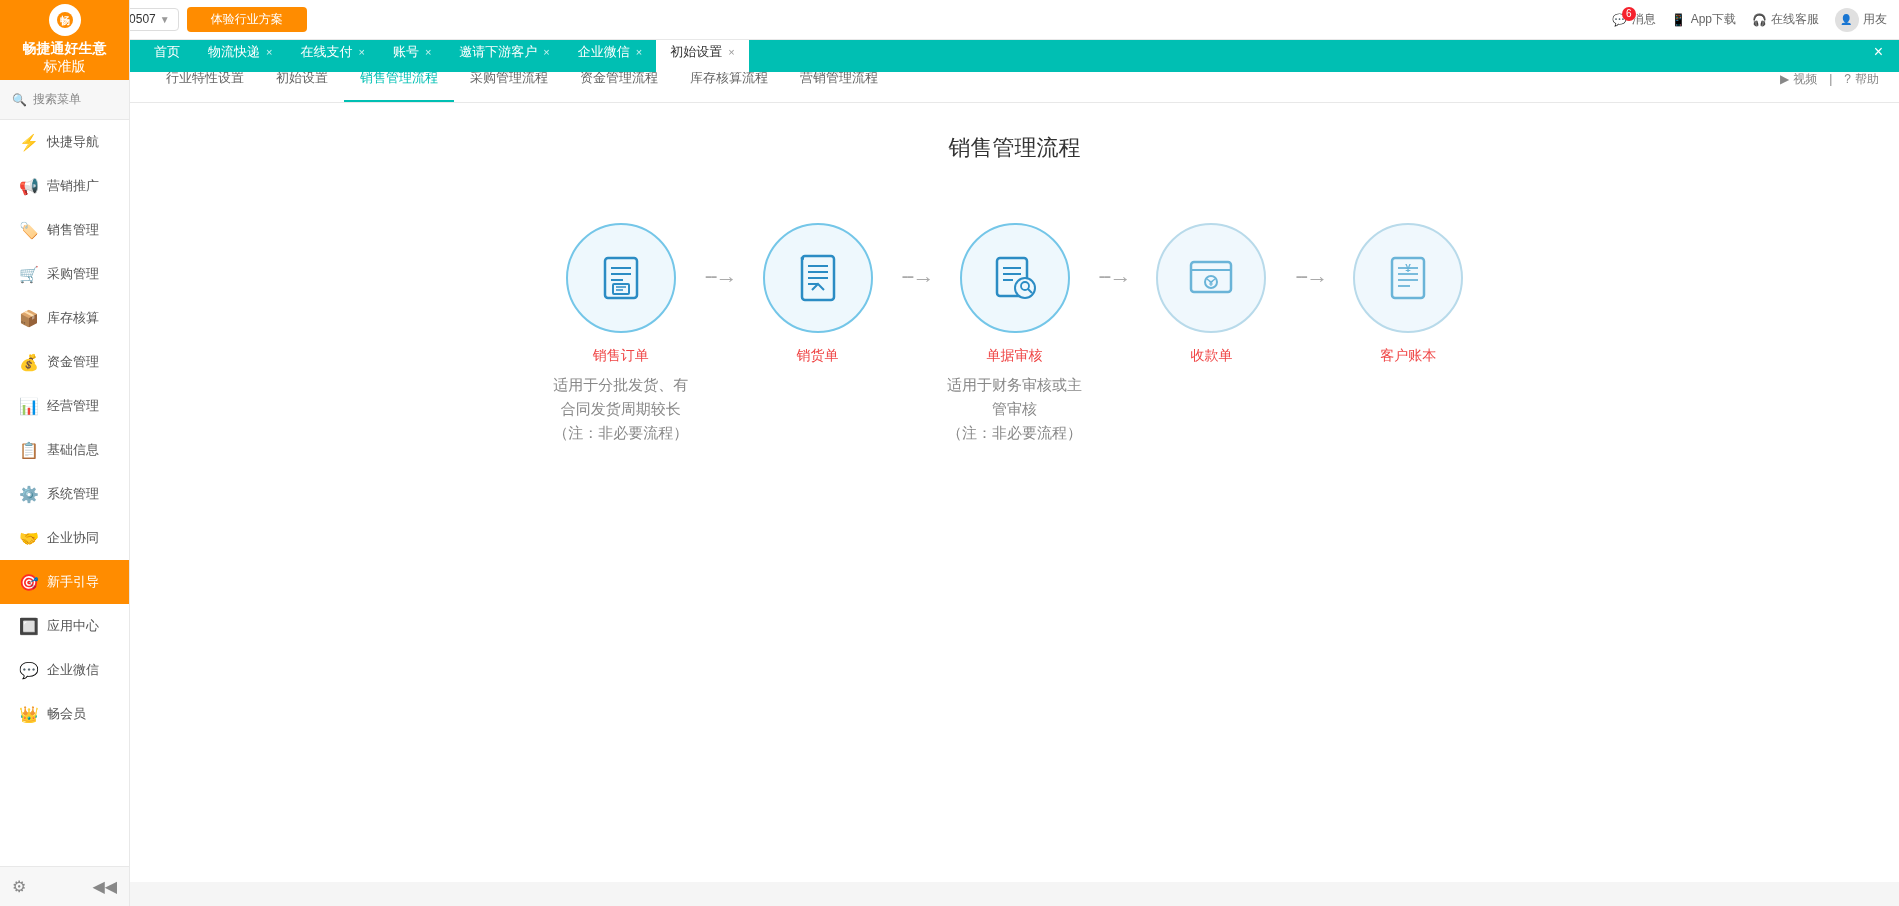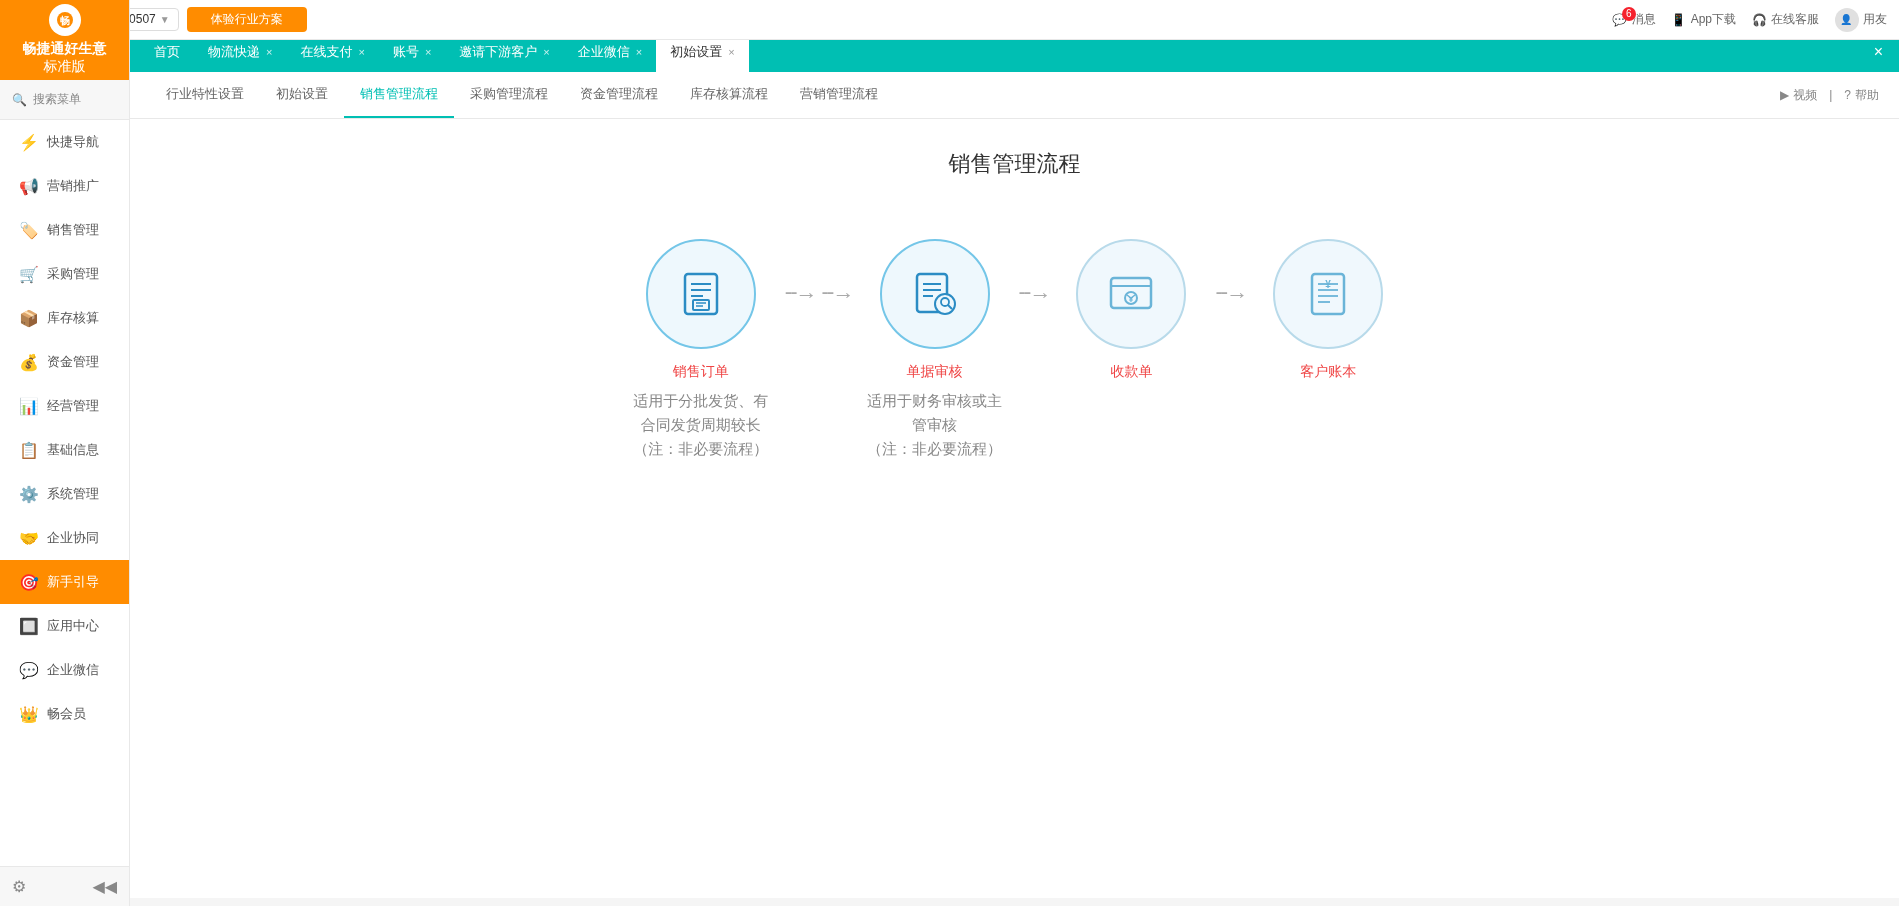--- a/index.html
+++ b/index.html
@@ -186,21 +186,21 @@
       display: flex;
       align-items: center;
       justify-content: space-between;
       padding: 0 12px;
     }
     .sidebar-bottom-icon { font-size: 16px; color: #888; cursor: pointer; }
 
     
     .main-content {
       margin-left: 130px;
-      margin-top: 72px;
+      margin-top: 56px;
       background: #fff;
       min-height: calc(100vh - 80px);
       padding: 0;
     }
 
     
     .sub-tabs {
       display: flex;
       align-items: center;
       border-bottom: 1px solid #e8e8e8;
@@ -518,20 +518,35 @@
           </svg>
         </div>
         <div class="flow-step-title">销售订单</div>
         <div class="flow-step-desc">适用于分批发货、有合同发货周期较长<br>（注：非必要流程）</div>
       </div>
 
       <div class="flow-arrow">
         <span class="arrow-dashed">- - →</span>
       </div>
 
+      <div class="flow-step">
+        <div class="flow-circle">
+          <svg class="flow-svg" viewBox="0 0 52 52" fill="none">
+            <rect x="10" y="4" width="32" height="44" rx="3" fill="none" stroke="#2b8cc4" stroke-width="2.5"></rect>
+            <line x1="16" y1="14" x2="36" y2="14" stroke="#2b8cc4" stroke-width="2"></line>
+            <line x1="16" y1="20" x2="36" y2="20" stroke="#2b8cc4" stroke-width="2"></line>
+            <line x1="16" y1="26" x2="36" y2="26" stroke="#2b8cc4" stroke-width="2"></line>
+            <line x1="16" y1="32" x2="26" y2="32" stroke="#2b8cc4" stroke-width="2"></line>
+            <path d="M20 38 L26 32 L32 38" stroke="#2b8cc4" stroke-width="2" fill="none"></path>
+            <path d="M8 6 L12 4 L12 8" fill="#2b8cc4"></path>
+          </svg>
+        </div>
+        <div class="flow-step-title">销货单</div>
+        <div class="flow-step-desc"></div>
+      </div>
 
       <div class="flow-arrow">
         <span class="arrow-dashed">- - →</span>
       </div>
 
       <div class="flow-step">
         <div class="flow-circle">
           <svg class="flow-svg" viewBox="0 0 52 52" fill="none">
             <rect x="8" y="6" width="30" height="38" rx="3" fill="none" stroke="#2b8cc4" stroke-width="2.5"></rect>
             <line x1="14" y1="16" x2="32" y2="16" stroke="#2b8cc4" stroke-width="2"></line>

